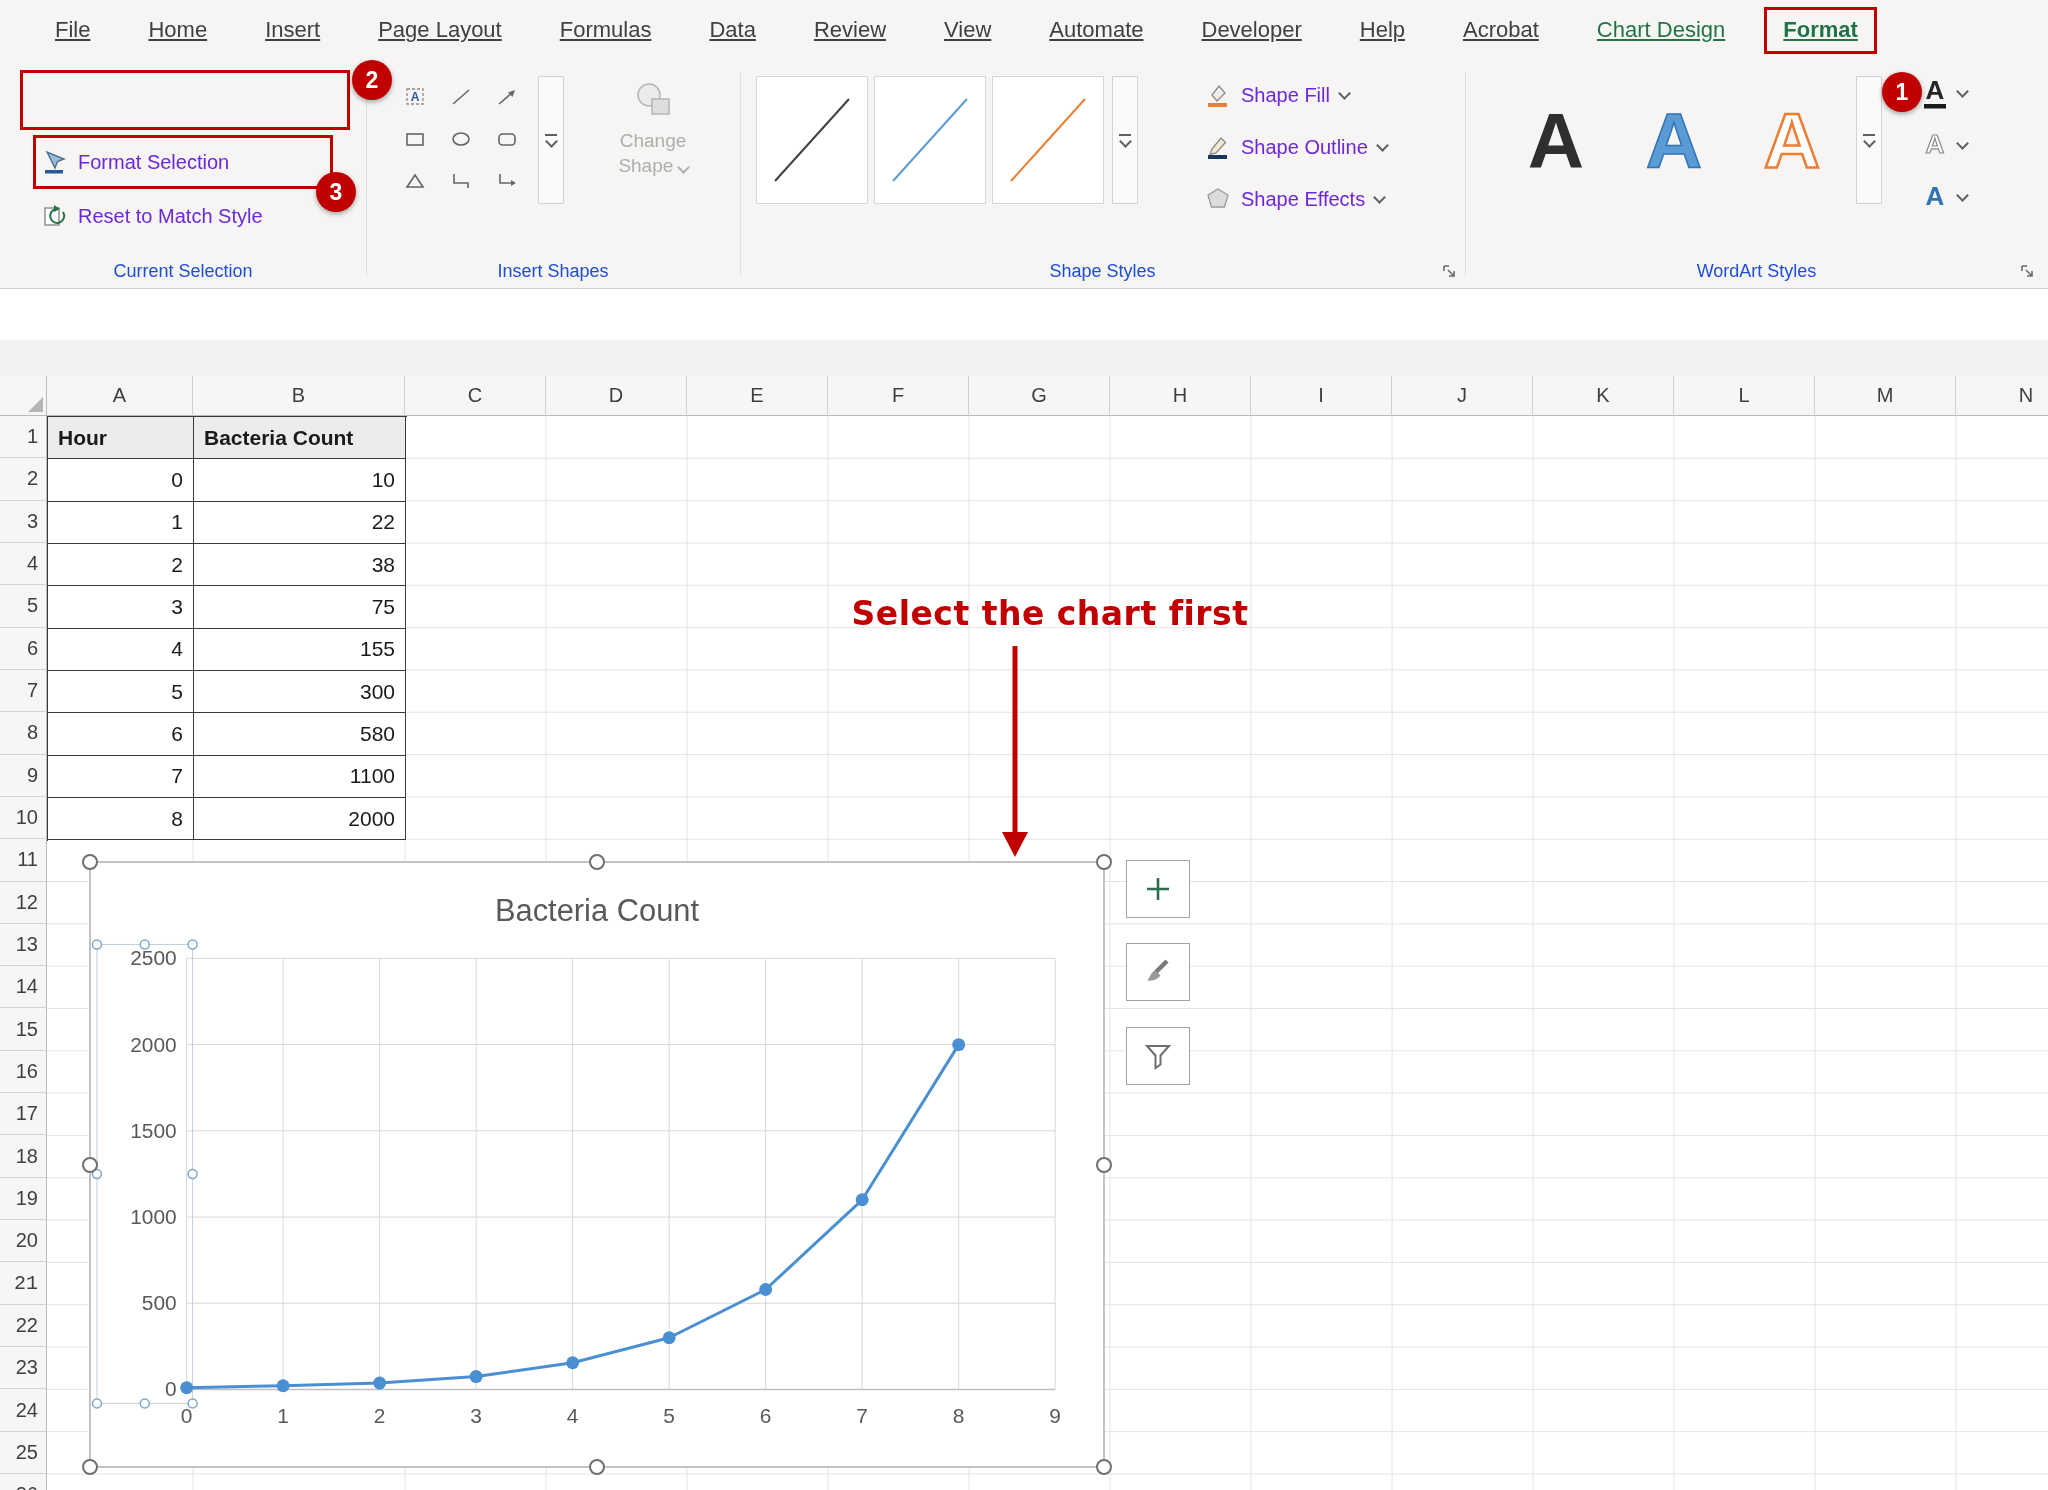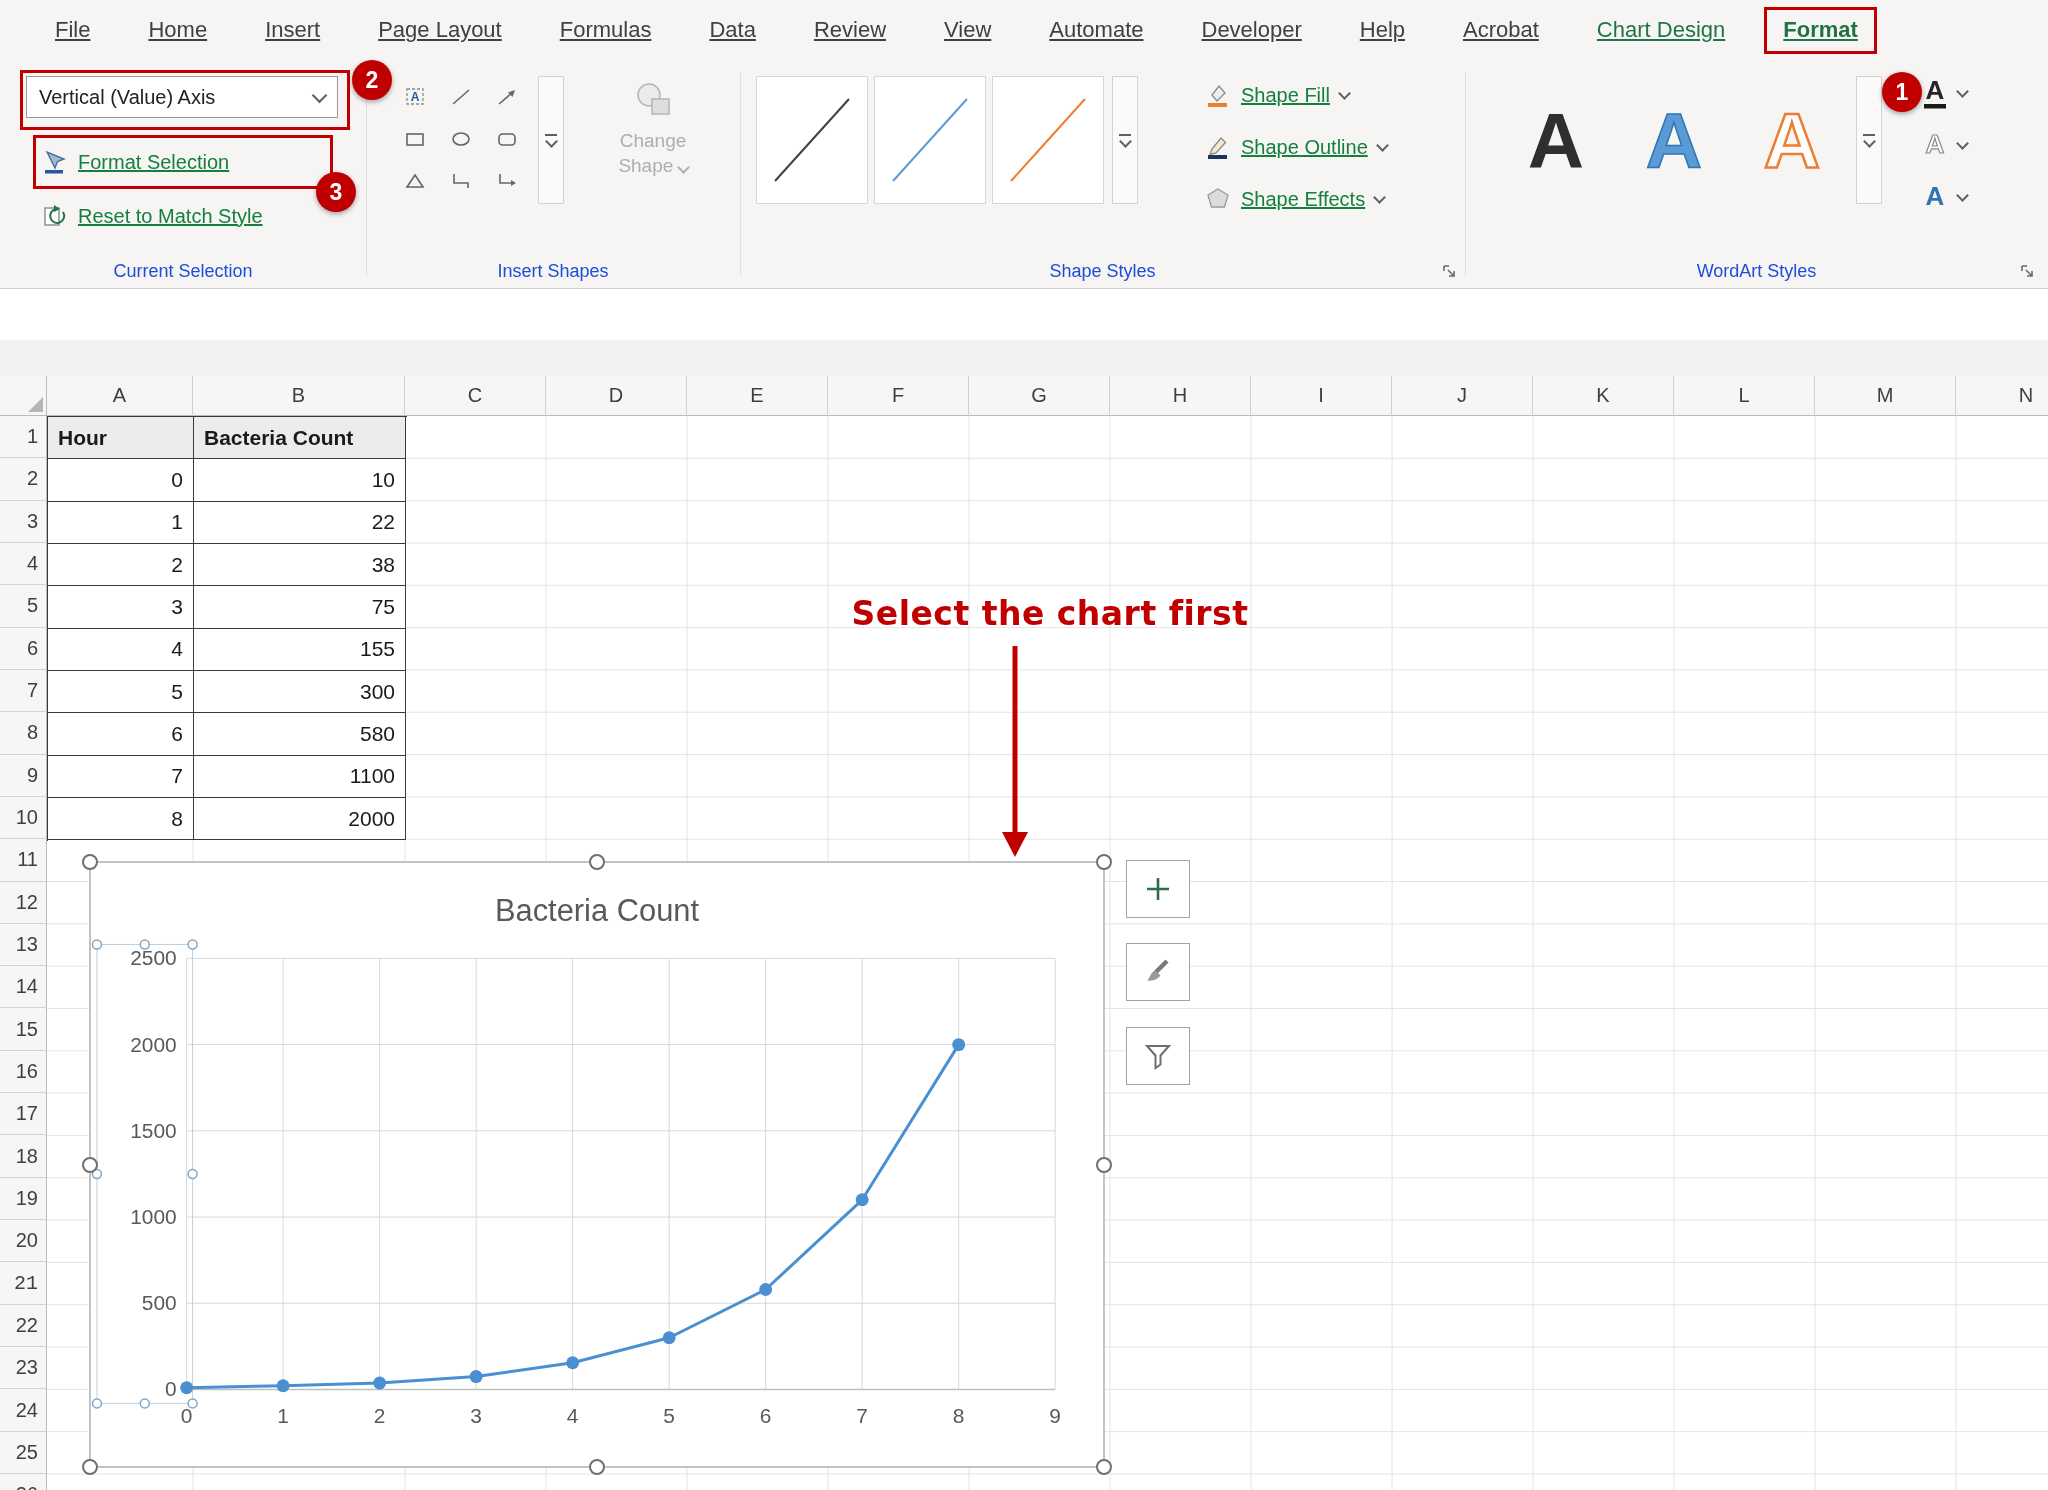--- a/index.html
+++ b/index.html
@@ -19,21 +19,21 @@
   .ribbon{position:absolute;top:60px;left:0;right:0;height:228px;background:#f6f5f3;
           border-bottom:1px solid #d2d0ce;}
   .rsep{position:absolute;top:12px;bottom:12px;width:1px;background:#e1dfdd;}
   .group-label{position:absolute;bottom:6px;font-size:18px;color:#1d4ed8;text-align:center;}
   .launcher{position:absolute;bottom:8px;width:18px;height:18px;}
 
   .sel-dropdown{position:absolute;left:26px;top:16px;width:312px;height:42px;background:#fff;
           border:1px solid #999;display:flex;align-items:center;padding:0 12px;box-sizing:border-box;
           font-size:20px;color:#222;}
   .sel-dropdown .chev{margin-left:auto;}
-  .ribbon-row{position:absolute;display:flex;align-items:center;gap:10px;font-size:20px;color:#15803d;height:38px;text-decoration:underline;}
+  .ribbon-row{position:absolute;display:flex;align-items:center;gap:10px;font-size:20px;color:#6d28d9;height:38px;}
 
   .shape-grid{position:absolute;left:392px;top:16px;display:grid;grid-template-columns:repeat(3,46px);
           grid-auto-rows:42px;}
   .shape-cell{display:flex;align-items:center;justify-content:center;}
   .more-strip{position:absolute;top:16px;width:26px;height:128px;background:#fbfaf9;border:1px solid #d5d3d1;
           box-sizing:border-box;display:flex;flex-direction:column;align-items:center;justify-content:center;gap:5px;}
   .strip-bar{width:12px;height:2px;background:#5f5f5f;}
   .chev{display:inline-block;width:9px;height:9px;border-right:2px solid currentColor;
         border-bottom:2px solid currentColor;transform:rotate(45deg);margin-top:-4px;flex:none;color:#5f5f5f;}
   .chev.sm{width:7px;height:7px;}
@@ -113,24 +113,20 @@
       <div class="tab">Automate</div>
       <div class="tab">Developer</div>
       <div class="tab">Help</div>
       <div class="tab">Acrobat</div>
       <div class="tab green">Chart Design</div>
       <div class="tab green active red-frame">Format</div>
     </div>
 
   <div class="ribbon">
 
-    <div class="sel-dropdown">
-      <span>Vertical (Value) Axis</span>
-      <span class="chev"></span>
-    </div>
 
     <div class="ribbon-row" style="left:42px;top:83px;">
       <svg width="26" height="26" viewBox="0 0 26 26">
         <path d="M5 3 l8 16 2.5-6.5 6.5-2.5 z" fill="#9db9da" stroke="#4a6e96" stroke-width="1.4"></path>
         <rect x="3" y="21" width="18" height="3.5" fill="#2b579a"></rect>
       </svg>
       <span>Format Selection</span>
     </div>
 
     <div class="ribbon-row" style="left:42px;top:137px;">

